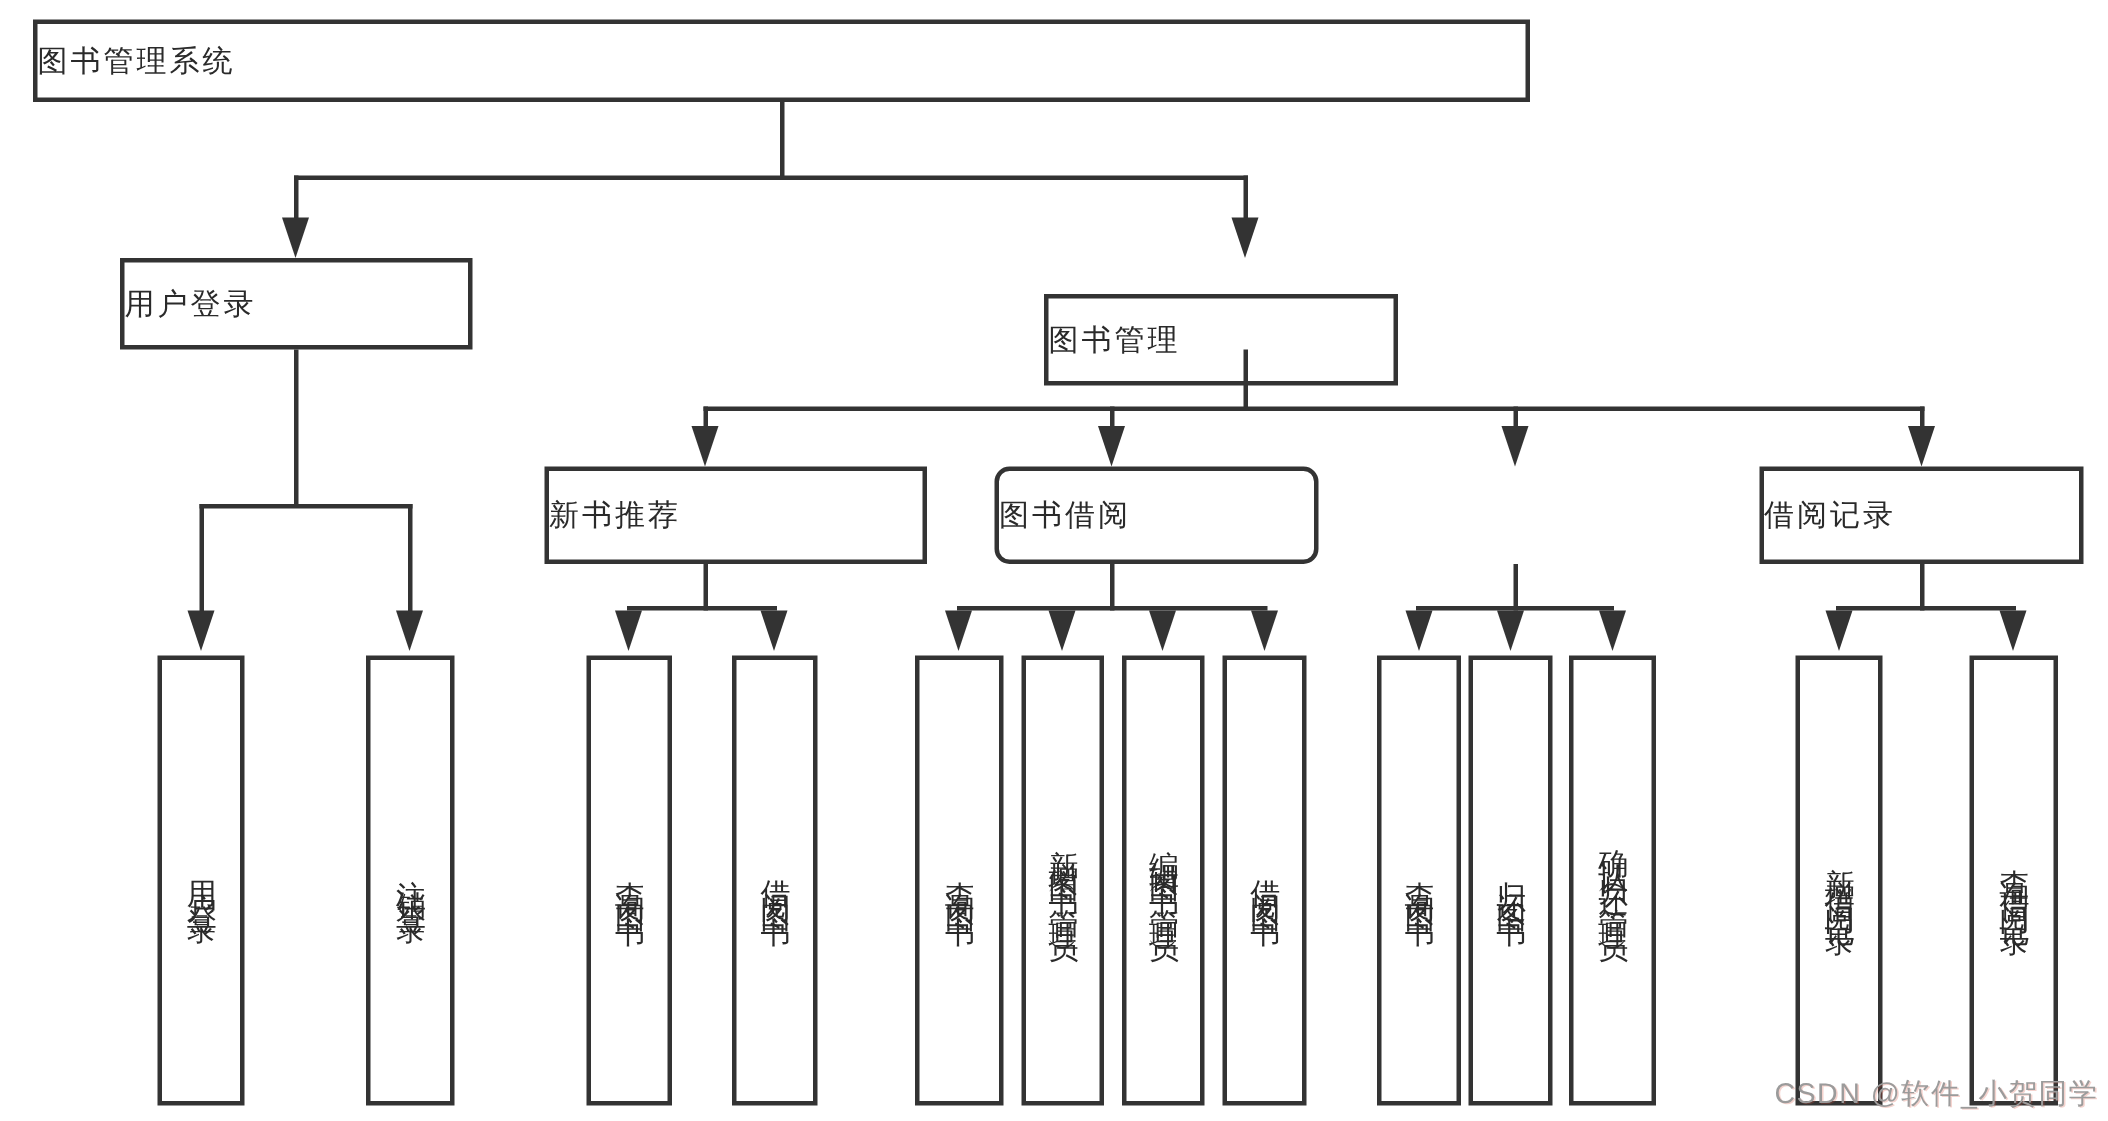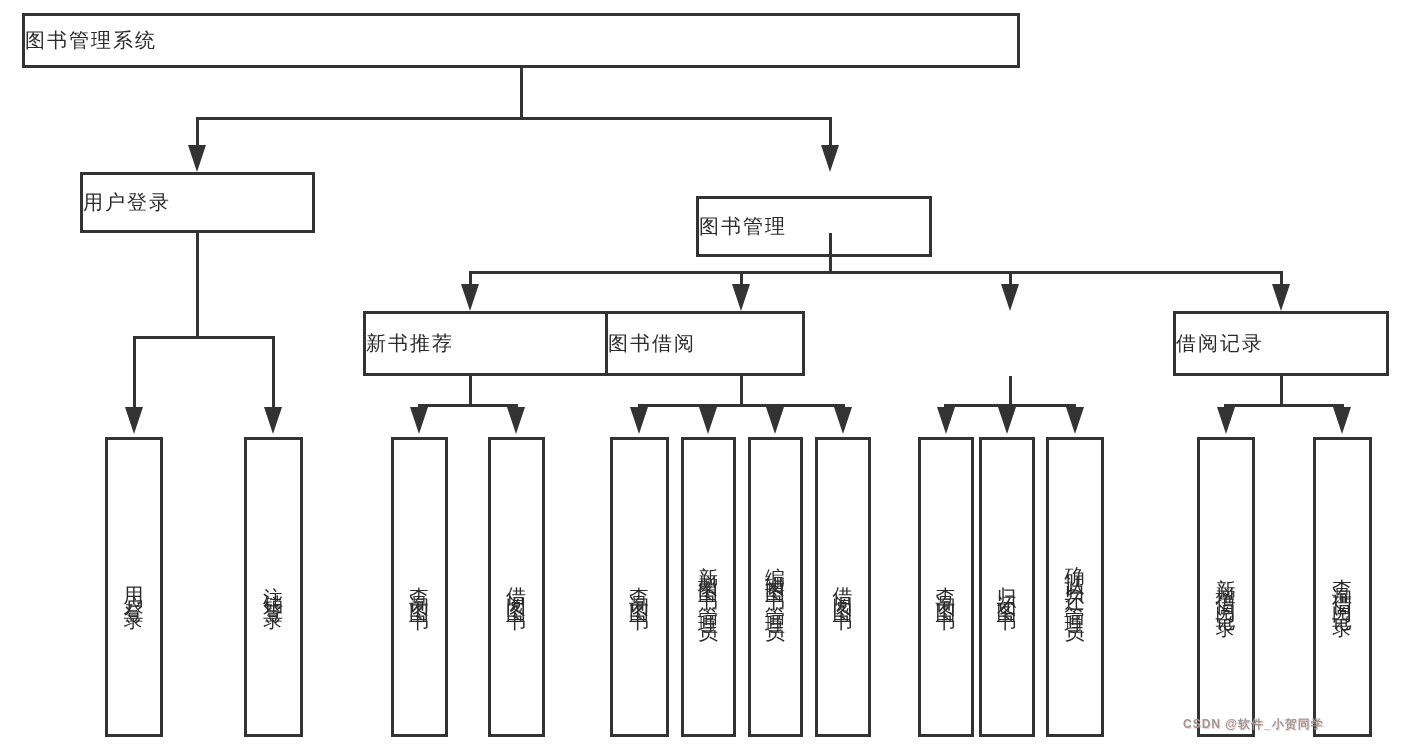--- a/index.html
+++ b/index.html
@@ -49,26 +49,25 @@
   .vl{position:absolute;width:3px;background:var(--line);}
   .arrow{
     position:absolute;width:0;height:0;
     border-left:9px solid transparent;
     border-right:9px solid transparent;
     border-top:27px solid var(--line);
   }
   .watermark{
     position:absolute;
     left:1183px;top:716px;
-    font-size:12px;
+    font-size:19px;
     color:var(--wm);
     letter-spacing:1px;
     white-space:nowrap;
     text-shadow:1px 1px 0 rgba(214,80,60,0.25);
-    font-weight:bold;
   }
 </style>
 </head>
 <body>
 
 <div class="stage">
 
   <div class="box" style="left:22px;top:13px;width:998px;height:55px;">
     <span>图书管理系统</span>
   </div>
@@ -101,21 +100,21 @@
   <div class="vl" style="left:740px;top:271px;height:16px;"></div>
   <div class="arrow" style="left:732px;top:284px;"></div>
   <div class="vl" style="left:1009px;top:271px;height:16px;"></div>
   <div class="arrow" style="left:1001px;top:284px;"></div>
   <div class="vl" style="left:1280px;top:271px;height:16px;"></div>
   <div class="arrow" style="left:1272px;top:284px;"></div>
 
   <div class="box" style="left:363px;top:311px;width:255px;height:65px;">
     <span>新书推荐</span>
   </div>
-  <div class="box" style="left:605px;top:311px;width:200px;height:65px;">
+  <div class="box" style="left:663px;top:311px;width:216px;height:65px;border-radius:10px;">
     <span>图书借阅</span>
   </div>
   <div class="box" style="left:1173px;top:311px;width:216px;height:65px;">
     <span>借阅记录</span>
   </div>
 
   <div class="vl" style="left:469px;top:376px;height:31px;"></div>
   <div class="hl" style="left:418px;top:404px;width:100px;"></div>
   <div class="arrow" style="left:410px;top:407px;"></div>
   <div class="arrow" style="left:507px;top:407px;"></div>

